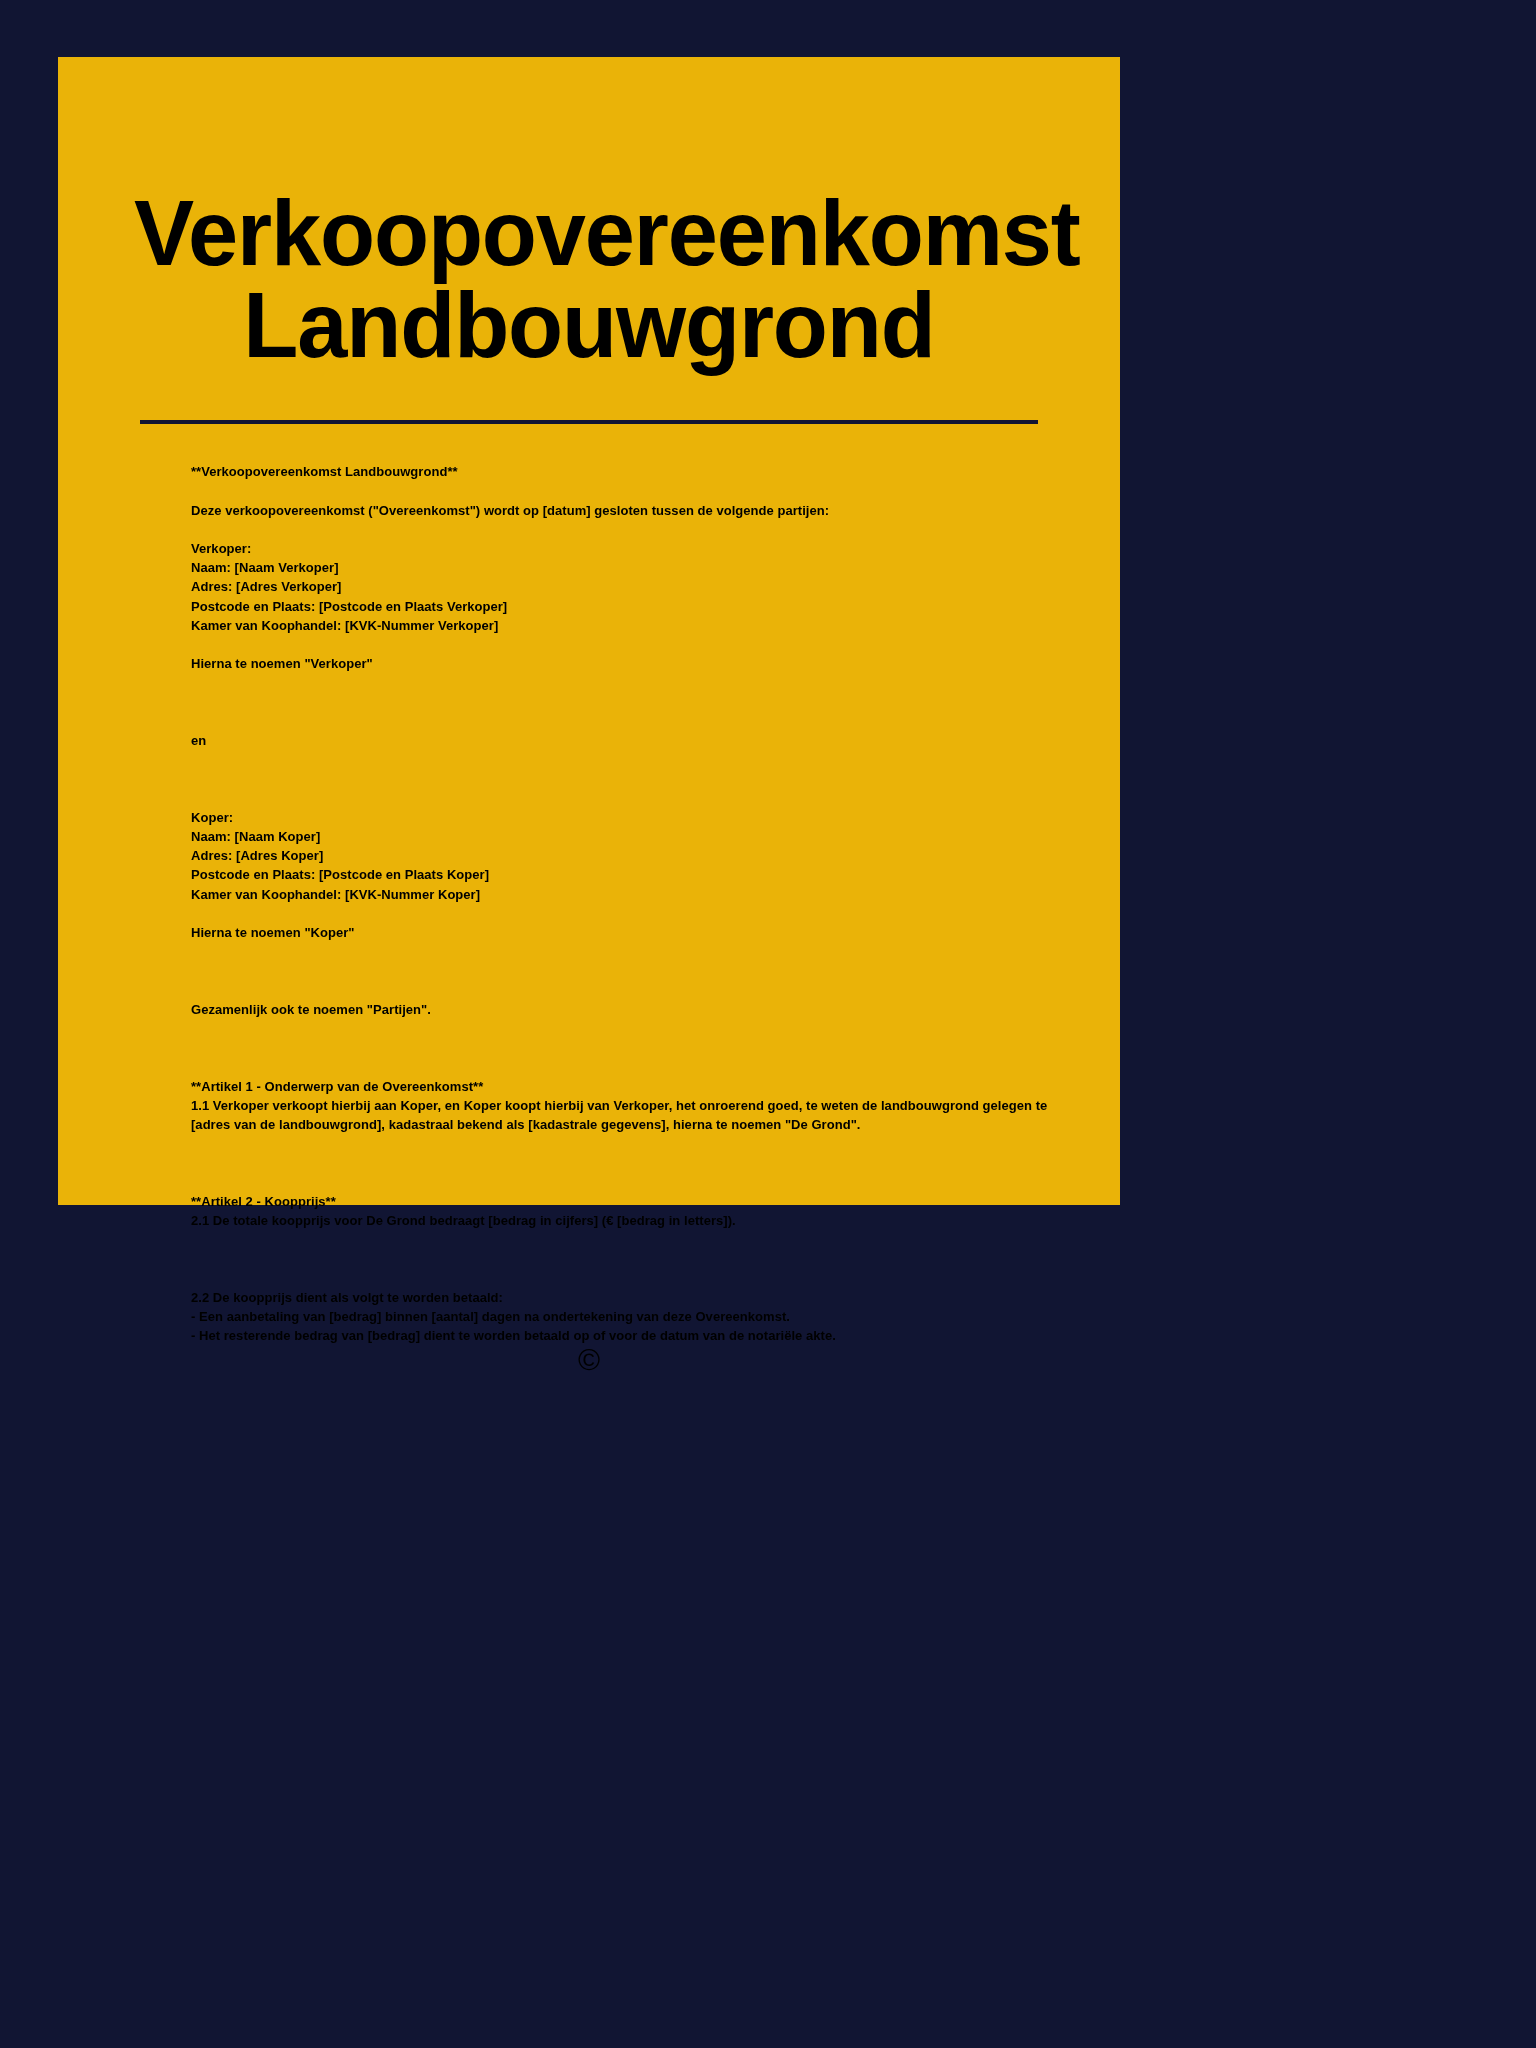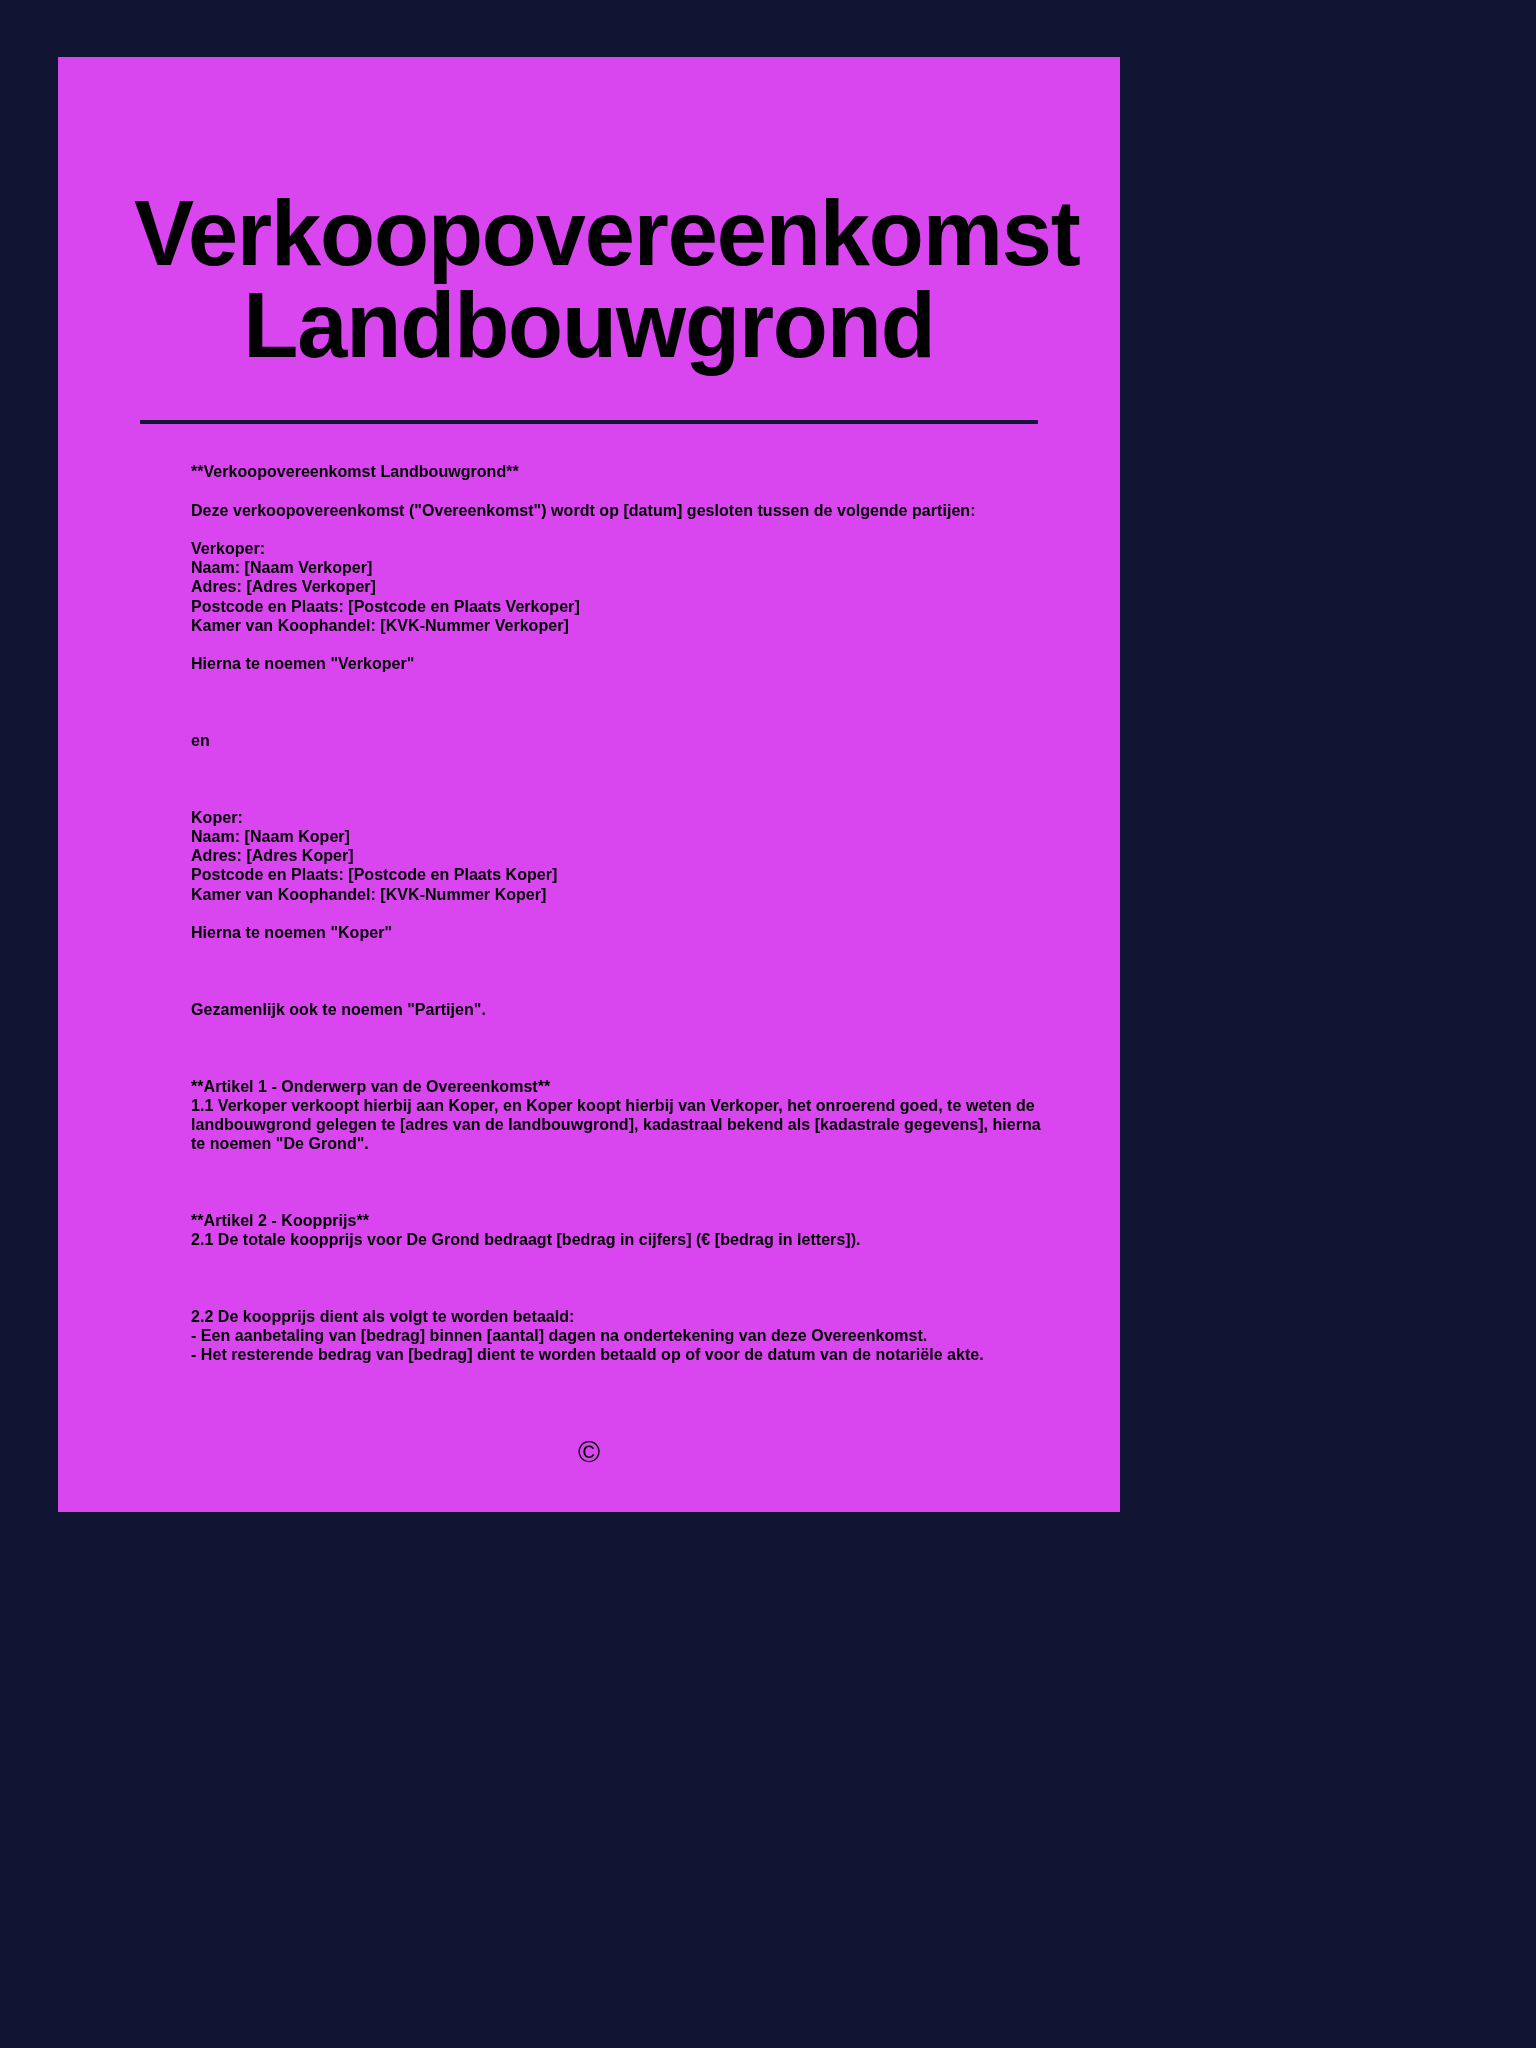--- a/index.html
+++ b/index.html
@@ -12,22 +12,22 @@
     background: #111533;
     font-family: "Liberation Sans", sans-serif;
     overflow: hidden;
   }
 
   .page {
     position: absolute;
     left: 58px;
     top: 57px;
     width: 1062px;
-    height: 1455px;
-    background: #d946ef;
+    height: 1148px;
+    background: #eab308;
     box-sizing: border-box;
     display: flex;
     flex-direction: column;
   }
 
   .title-zone {
     padding: 130px 62px 0 62px;
     box-sizing: border-box;
   }
 
@@ -52,21 +52,21 @@
 
   .body-zone {
     padding: 38px 62px 0 133px;
     box-sizing: border-box;
     flex: 1;
   }
 
   .doc-body {
     font-family: "Liberation Sans Narrow", "Liberation Sans", sans-serif;
     font-weight: bold;
-    font-size: 16px;
+    font-size: 13px;
     line-height: 19.2px;
     color: #000000;
     white-space: pre-wrap;
     letter-spacing: 0.04px;
     margin: 0;
   }
 
   .footer-zone {
     height: 120px;
     display: flex;

